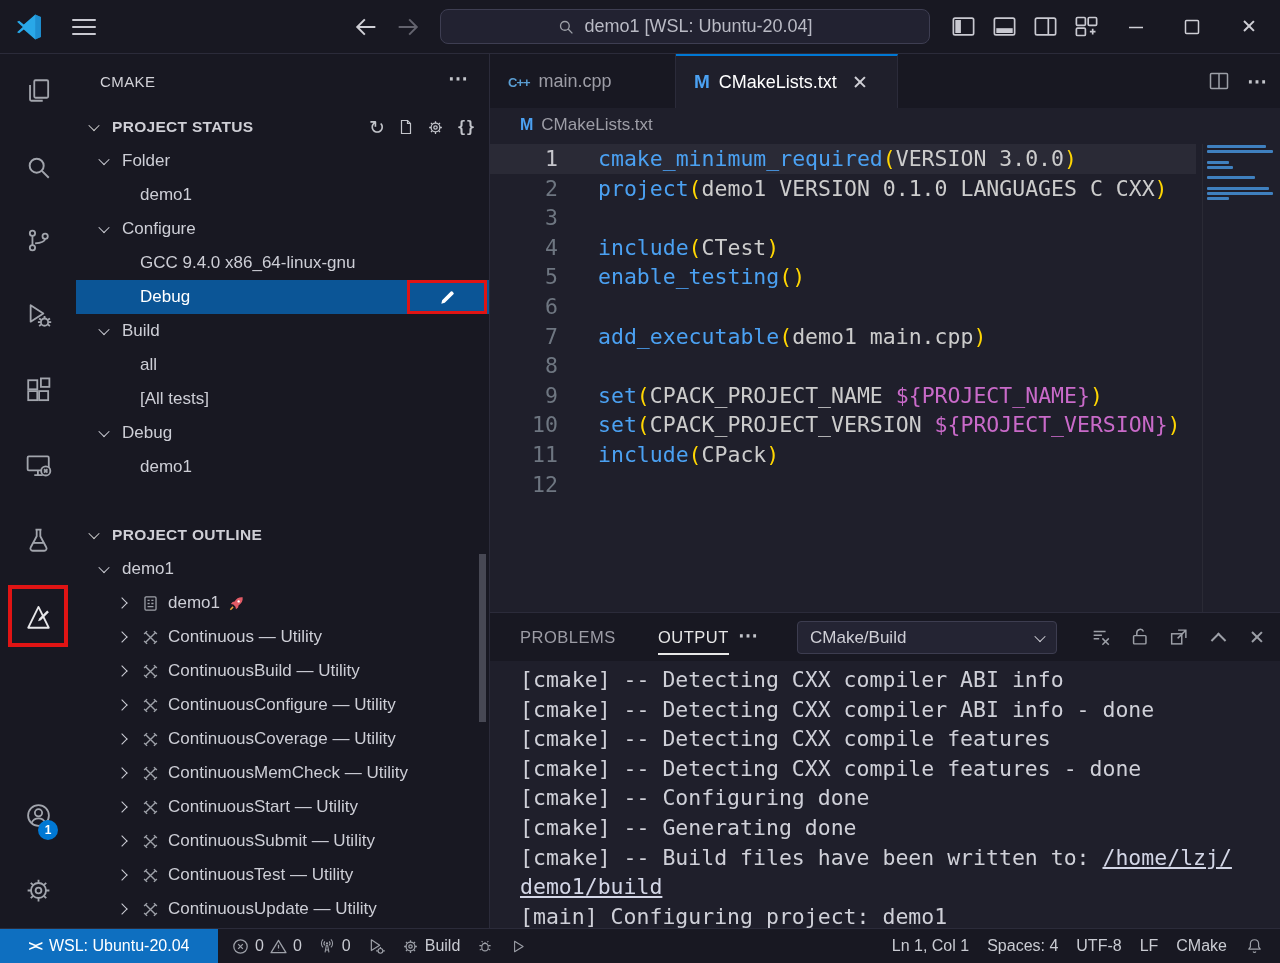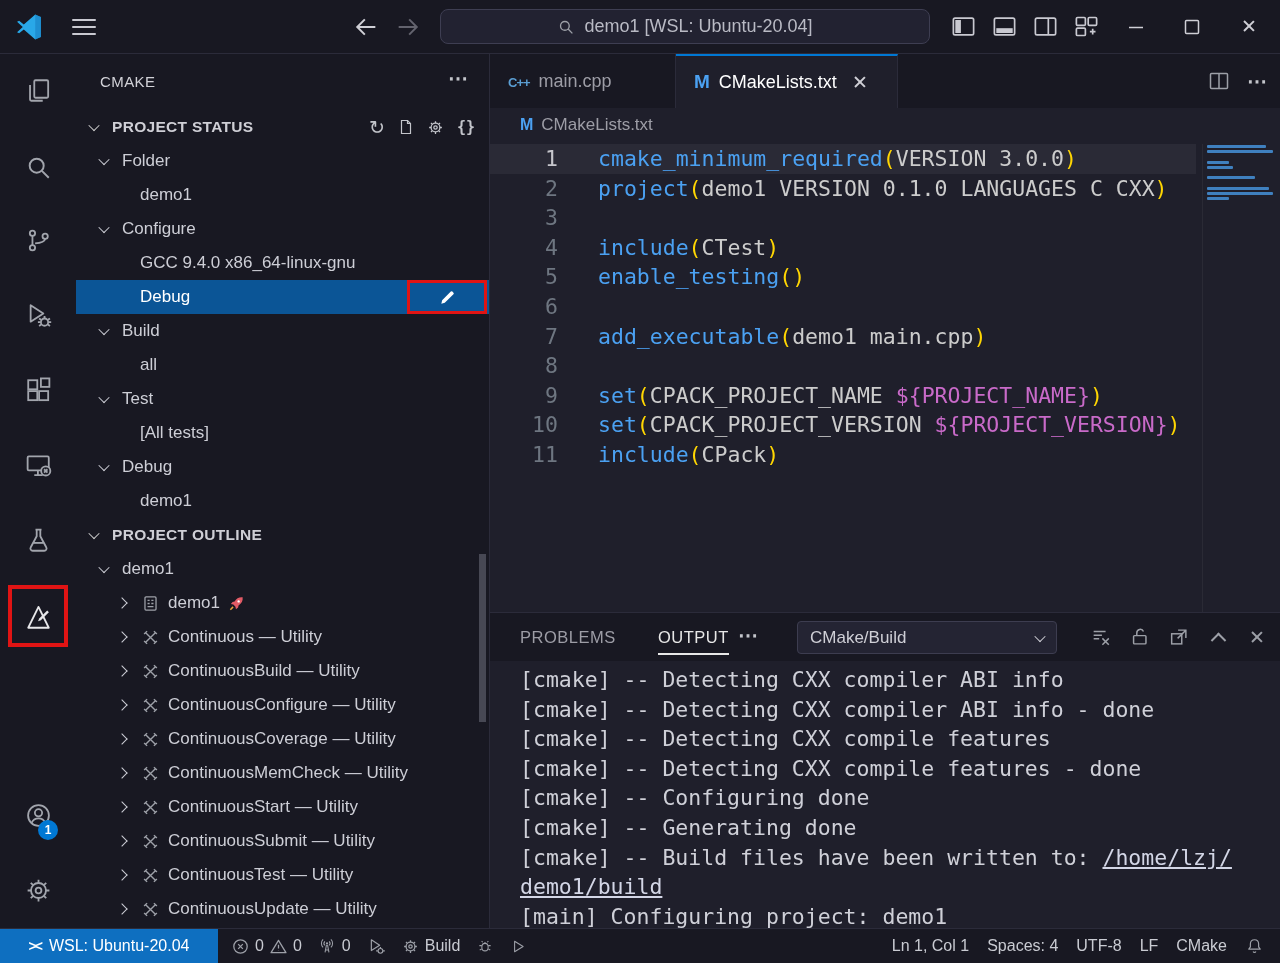--- a/index.html
+++ b/index.html
@@ -340,26 +340,20 @@
         <div class="trow lvl1">
           <span class="cw">
             <span class="chev d"></span>
           </span>
           <span class="tl">Build</span>
         </div>
         <div class="trow lvl2">
           <span class="cw"></span>
           <span class="tl">all</span>
         </div>
-        <div class="trow lvl1">
-          <span class="cw">
-            <span class="chev d"></span>
-          </span>
-          <span class="tl">Test</span>
-        </div>
         <div class="trow lvl2">
           <span class="cw"></span>
           <span class="tl">[All tests]</span>
         </div>
         <div class="trow lvl1">
           <span class="cw">
             <span class="chev d"></span>
           </span>
           <span class="tl">Debug</span>
         </div>
@@ -537,20 +531,21 @@
       <div class="cline"><span class="lnum">2</span><span class="ltext"><span class="tk-fn">project</span><span class="tk-br">(</span><span class="tk-tx">demo1 VERSION 0.1.0 LANGUAGES C CXX</span><span class="tk-br">)</span></span></div>
       <div class="cline"><span class="lnum">3</span><span class="ltext"></span></div>
       <div class="cline"><span class="lnum">4</span><span class="ltext"><span class="tk-fn">include</span><span class="tk-br">(</span><span class="tk-tx">CTest</span><span class="tk-br">)</span></span></div>
       <div class="cline"><span class="lnum">5</span><span class="ltext"><span class="tk-fn">enable_testing</span><span class="tk-br">(</span><span class="tk-br">)</span></span></div>
       <div class="cline"><span class="lnum">6</span><span class="ltext"></span></div>
       <div class="cline"><span class="lnum">7</span><span class="ltext"><span class="tk-fn">add_executable</span><span class="tk-br">(</span><span class="tk-tx">demo1 main.cpp</span><span class="tk-br">)</span></span></div>
       <div class="cline"><span class="lnum">8</span><span class="ltext"></span></div>
       <div class="cline"><span class="lnum">9</span><span class="ltext"><span class="tk-fn">set</span><span class="tk-br">(</span><span class="tk-tx">CPACK_PROJECT_NAME </span><span class="tk-var">${PROJECT_NAME}</span><span class="tk-br">)</span></span></div>
       <div class="cline"><span class="lnum">10</span><span class="ltext"><span class="tk-fn">set</span><span class="tk-br">(</span><span class="tk-tx">CPACK_PROJECT_VERSION </span><span class="tk-var">${PROJECT_VERSION}</span><span class="tk-br">)</span></span></div>
       <div class="cline"><span class="lnum">11</span><span class="ltext"><span class="tk-fn">include</span><span class="tk-br">(</span><span class="tk-tx">CPack</span><span class="tk-br">)</span></span></div>
+      <div class="cline"><span class="lnum">12</span><span class="ltext"></span></div>
     </div>
   <div class="minimap" id="minimap">
       <div class="mline">
         <div class="mbar" style="width: 59.2px; background: rgb(75, 161, 242);"></div>
       </div>
       <div class="mline">
         <div class="mbar" style="width: 66px; background: rgb(75, 161, 242);"></div>
       </div>
       <div class="mline"></div>
       <div class="mline">

